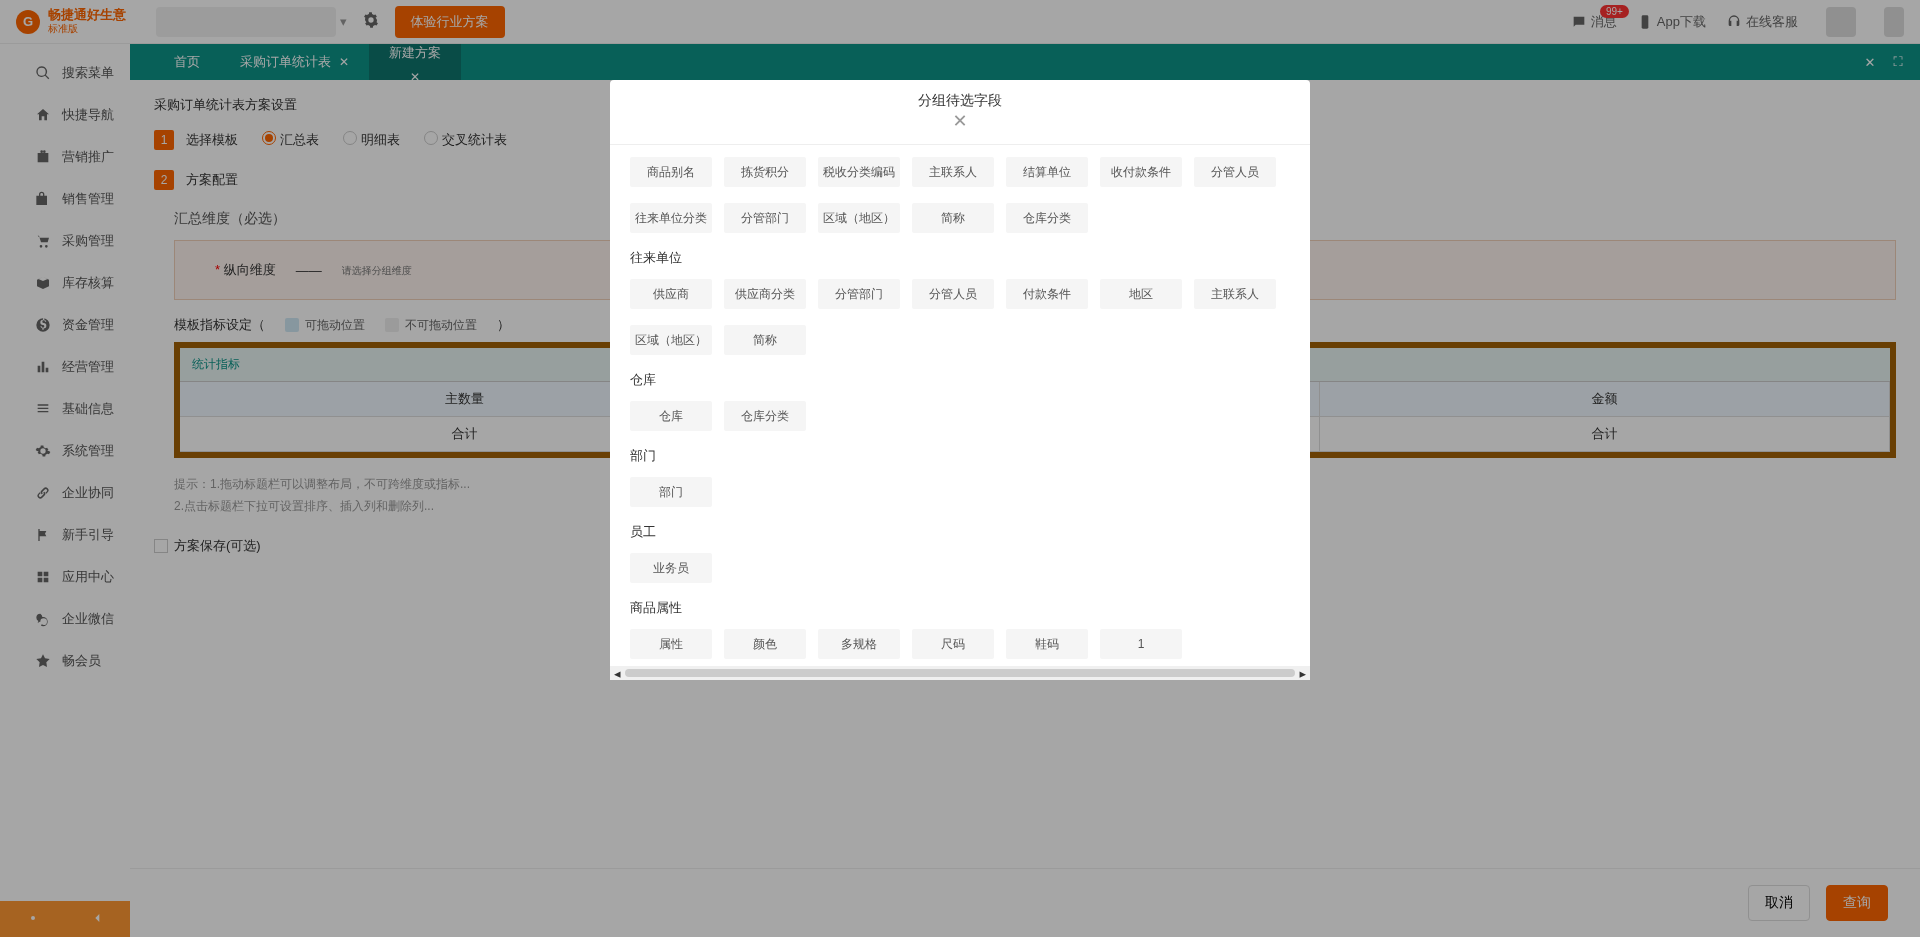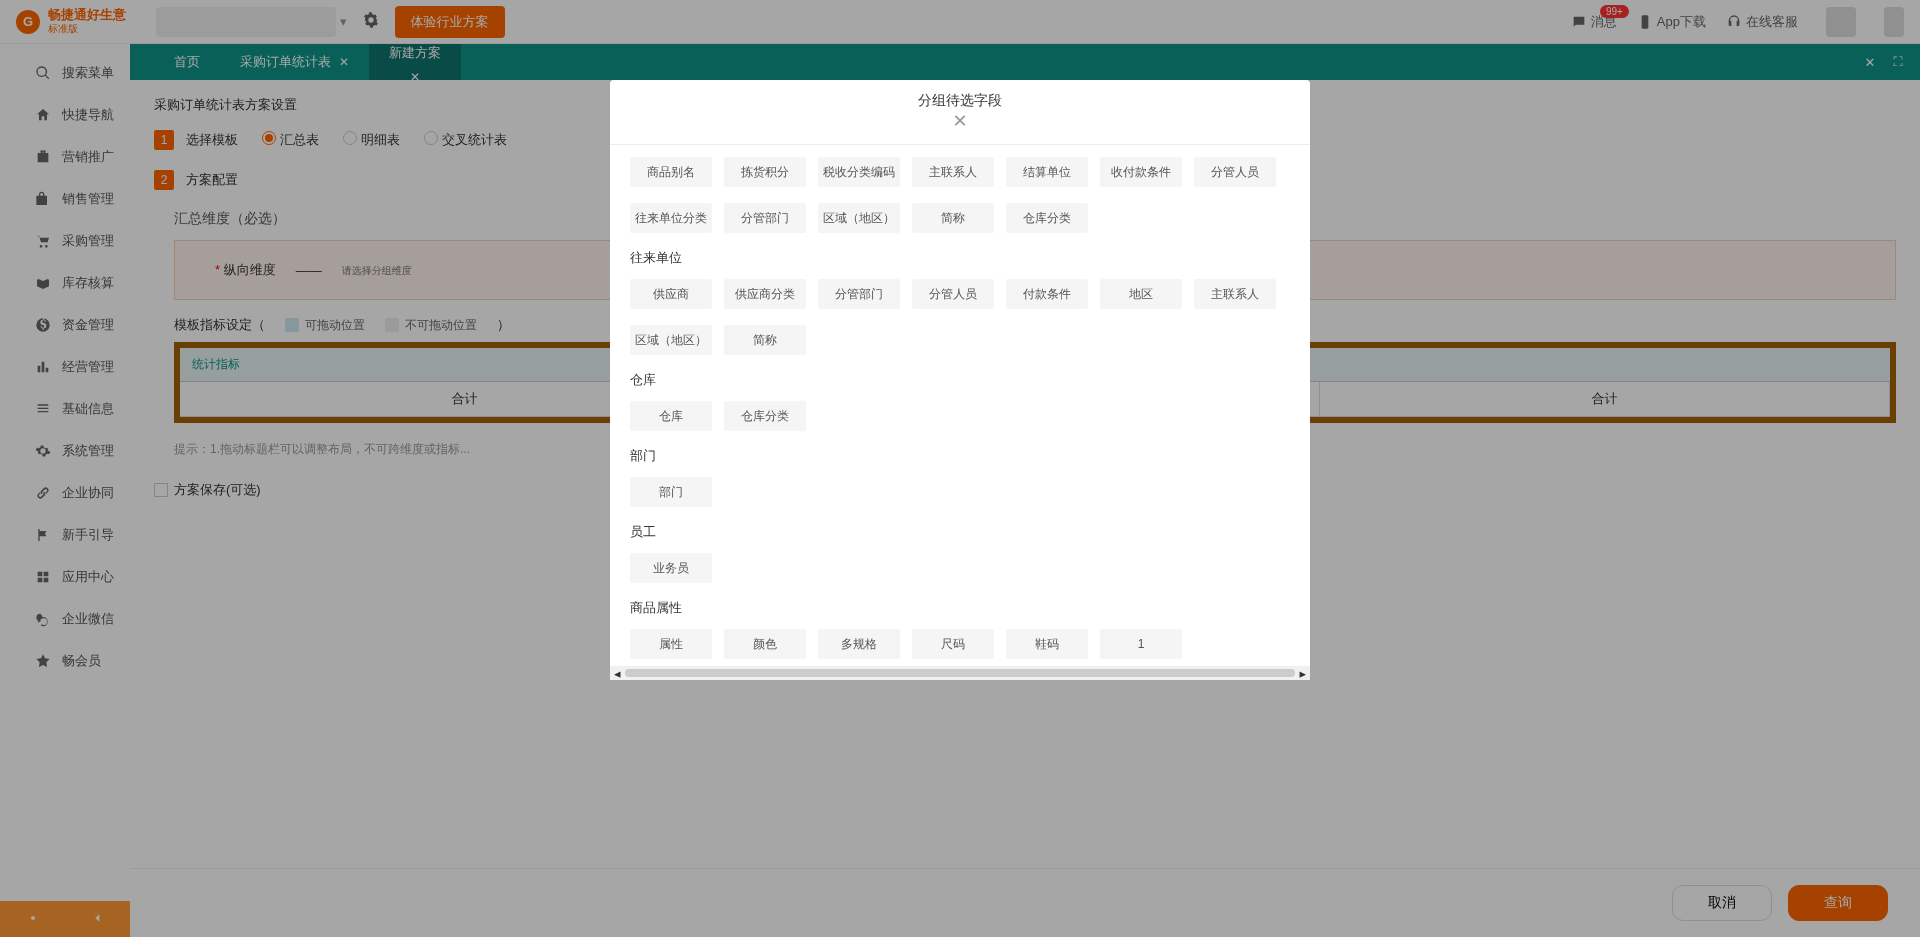--- a/index.html
+++ b/index.html
@@ -68,21 +68,21 @@
 .table-header-bar { background: #e8f5f3; border-bottom: 1px solid #ccc; padding: 8px 12px; font-size: 12px; color: #0d9488; }
 .table-row { display: flex; }
 .table-cell { flex: 1; padding: 8px 12px; border-right: 1px solid #ddd; border-bottom: 1px solid #ddd; text-align: center; font-size: 13px; background: #f0f8ff; }
 .table-cell.gray { background: #fff; }
 
 .hint-text { color: #999; font-size: 12px; margin-top: 16px; line-height: 1.8; }
 .save-row { display: flex; align-items: center; gap: 6px; margin-top: 20px; }
 .checkbox { width: 14px; height: 14px; border: 1px solid #ccc; }
 
 .footer-bar { position: absolute; bottom: 0; left: 0; right: 0; padding: 16px 32px; display: flex; justify-content: flex-end; gap: 16px; background: #fff; border-top: 1px solid #eee; }
-.btn { padding: 8px 35px; border-radius: 11px; cursor: pointer; font-size: 14px; border: 1px solid #ddd; background: #fff; }
+.btn { padding: 8px 16px; border-radius: 4px; cursor: pointer; font-size: 14px; border: 1px solid #ddd; background: #fff; }
 .btn.primary { background: #ff6600; color: #fff; border-color: #ff6600; }
 
 
 .overlay { position: fixed; inset: 0; background: rgba(0,0,0,0.35); z-index: 1000; }
 .modal { position: fixed; top: 80px; left: 50%; transform: translateX(-50%); width: 700px; background: #fff; border-radius: 4px; z-index: 1001; display: flex; flex-direction: column; max-height: 600px; }
 .modal-header { padding: 12px 20px; display: flex; align-items: center; justify-content: space-between; border-bottom: 1px solid #eee; flex-direction: column; }
 .modal-title { font-size: 14px; color: #333; }
 .modal-close { cursor: pointer; color: #999; font-size: 18px; }
 .modal-body { flex: 1; overflow-y: auto; padding: 12px 20px 20px; }
 .field-group { margin-bottom: 16px; }
@@ -341,28 +341,34 @@
           <span class="legend-item">
               <span class="legend-box gray"></span>
               <span>不可拖动位置</span>
             </span>
           <span>）</span>
         </div>
 
         <div class="data-table">
           <div class="table-header-bar">统计指标</div>
           <div class="table-row">
+            <div class="table-cell">主数量</div>
+            <div class="table-cell" style="position:relative">▾</div>
+            <div class="table-cell">金额</div>
+          </div>
+          <div class="table-row">
             <div class="table-cell gray">合计</div>
             <div class="table-cell gray"></div>
             <div class="table-cell gray">合计</div>
           </div>
         </div>
 
         <div class="hint-text">
           <div>提示：1.拖动标题栏可以调整布局，不可跨维度或指标...</div>
+          <div>2.点击标题栏下拉可设置排序、插入列和删除列...</div>
         </div>
       </div>
 
       <div class="save-row">
         <span class="checkbox"></span>
         <span>方案保存(可选)</span>
       </div>
     </div>
 
     <div class="footer-bar">

